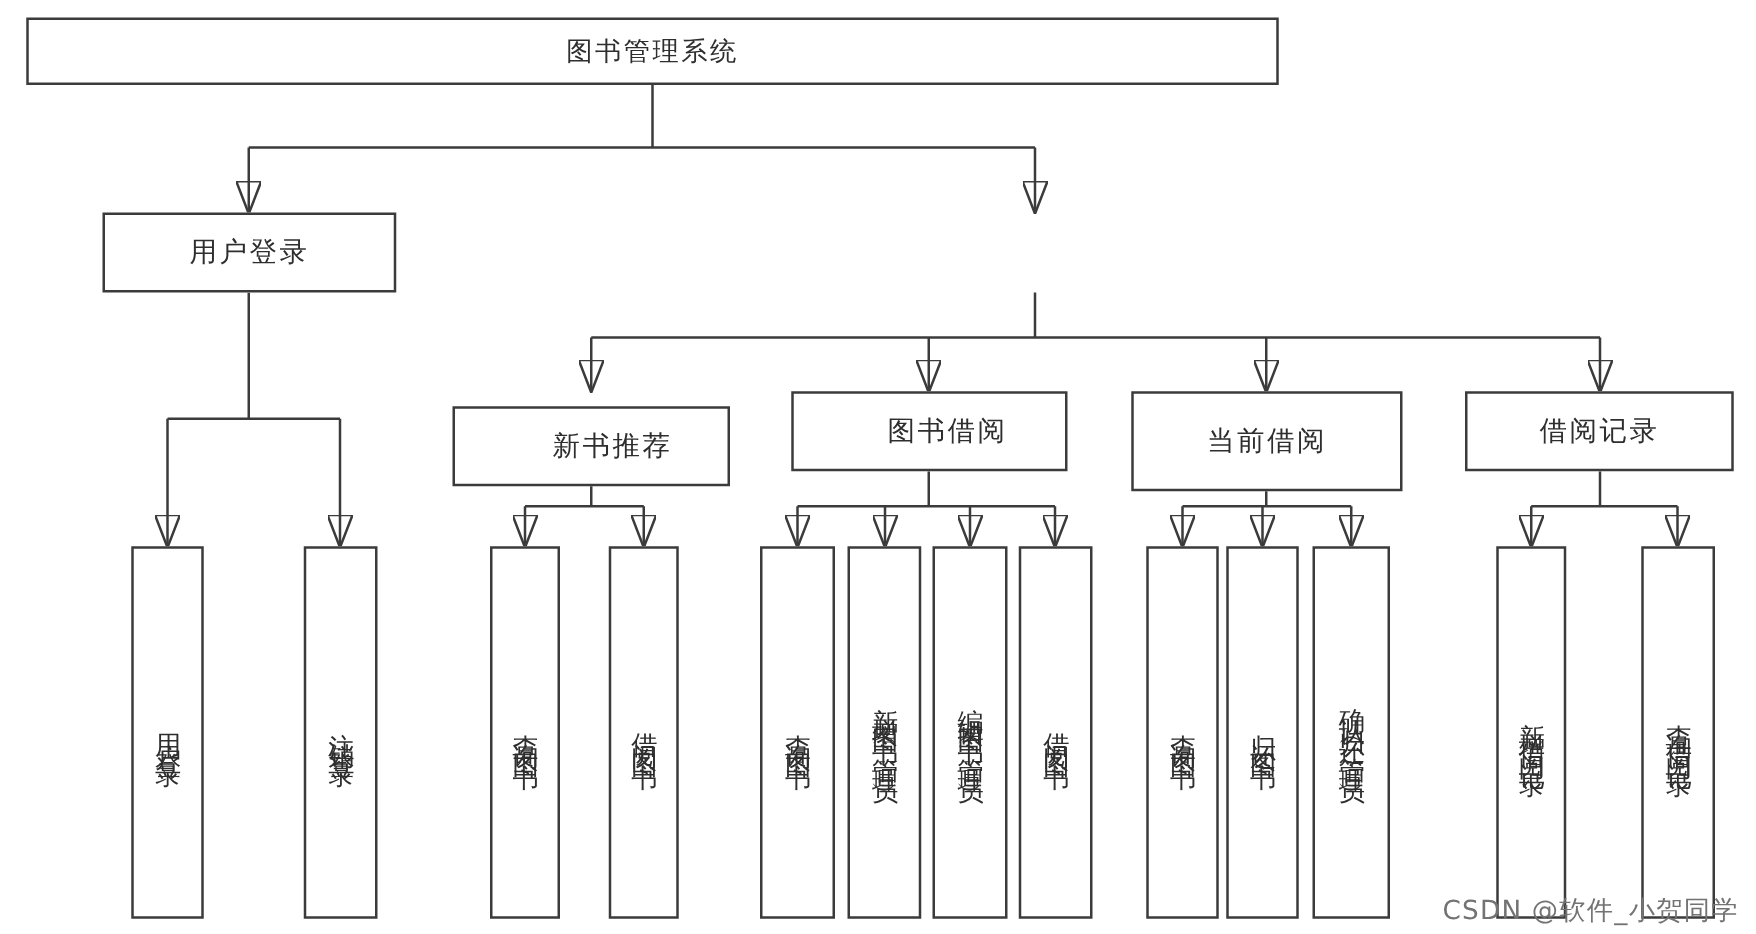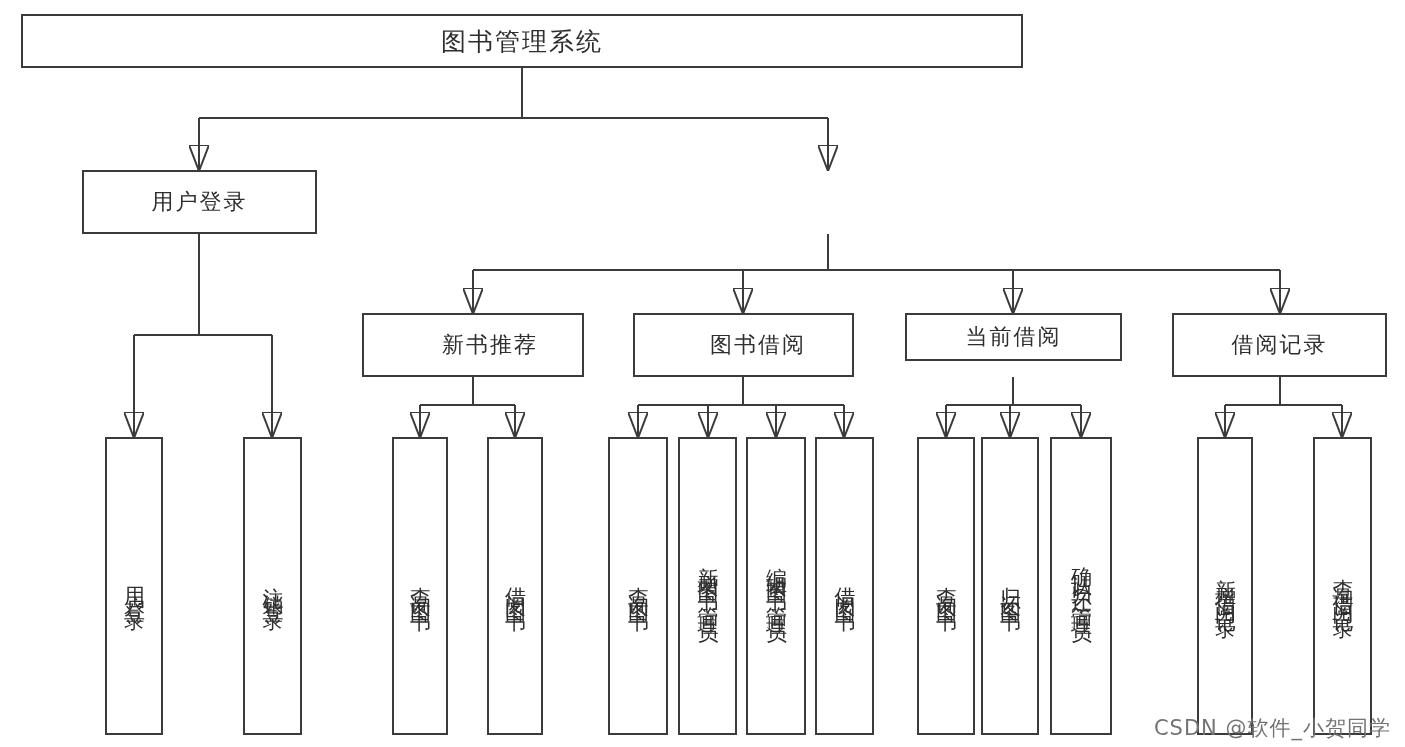--- a/index.html
+++ b/index.html
@@ -38,21 +38,21 @@
     align-items: center;
     justify-content: center;
     z-index: 2;
   }
   .hbox {
     font-size: 22px;
     letter-spacing: 2px;
     white-space: nowrap;
   }
   .root-box {
-    font-size: 25px;
+    font-size: 21px;
   }
   .vbox {
     writing-mode: vertical-rl;
     text-orientation: mixed;
     font-size: 21px;
     letter-spacing: 8px;
     line-height: 1;
   }
   .watermark {
     position: absolute;
@@ -129,23 +129,23 @@
       <path d="M1225 405 H1342"></path>
       <path d="M1225 405 V437" marker-end="url(#arw)"></path>
       <path d="M1342 405 V437" marker-end="url(#arw)"></path>
     </g>
   </svg>
 
   <div class="node hbox root-box" style="left:21px; top:14px; width:1002px; height:54px;">图书管理系统</div>
 
   <div class="node hbox" style="left:82px; top:170px; width:235px; height:64px;">用户登录</div>
 
-  <div class="node hbox" style="left:362px; top:313px; width:222px; height:64px;padding-left:34px;">新书推荐</div>
+  <div class="node hbox" style="left:362px; top:325px; width:222px; height:64px;padding-left:34px;">新书推荐</div>
   <div class="node hbox" style="left:633px; top:313px; width:221px; height:64px;padding-left:29px;">图书借阅</div>
-  <div class="node hbox" style="left:905px; top:313px; width:217px; height:48px;">当前借阅</div>
+  <div class="node hbox" style="left:905px; top:313px; width:217px; height:80px;">当前借阅</div>
   <div class="node hbox" style="left:1172px; top:313px; width:215px; height:64px;">借阅记录</div>
 
   <div class="node vbox" style="left:105px; top:437px; width:58px; height:298px;">用户登录</div>
   <div class="node vbox" style="left:243px; top:437px; width:59px; height:298px;">注销登录</div>
 
   <div class="node vbox" style="left:392px; top:437px; width:56px; height:298px;">查询图书</div>
   <div class="node vbox" style="left:487px; top:437px; width:56px; height:298px;">借阅图书</div>
 
   <div class="node vbox" style="left:608px; top:437px; width:60px; height:298px;">查询图书</div>
   <div class="node vbox" style="left:678px; top:437px; width:59px; height:298px;">新增图书（管理员）</div>

